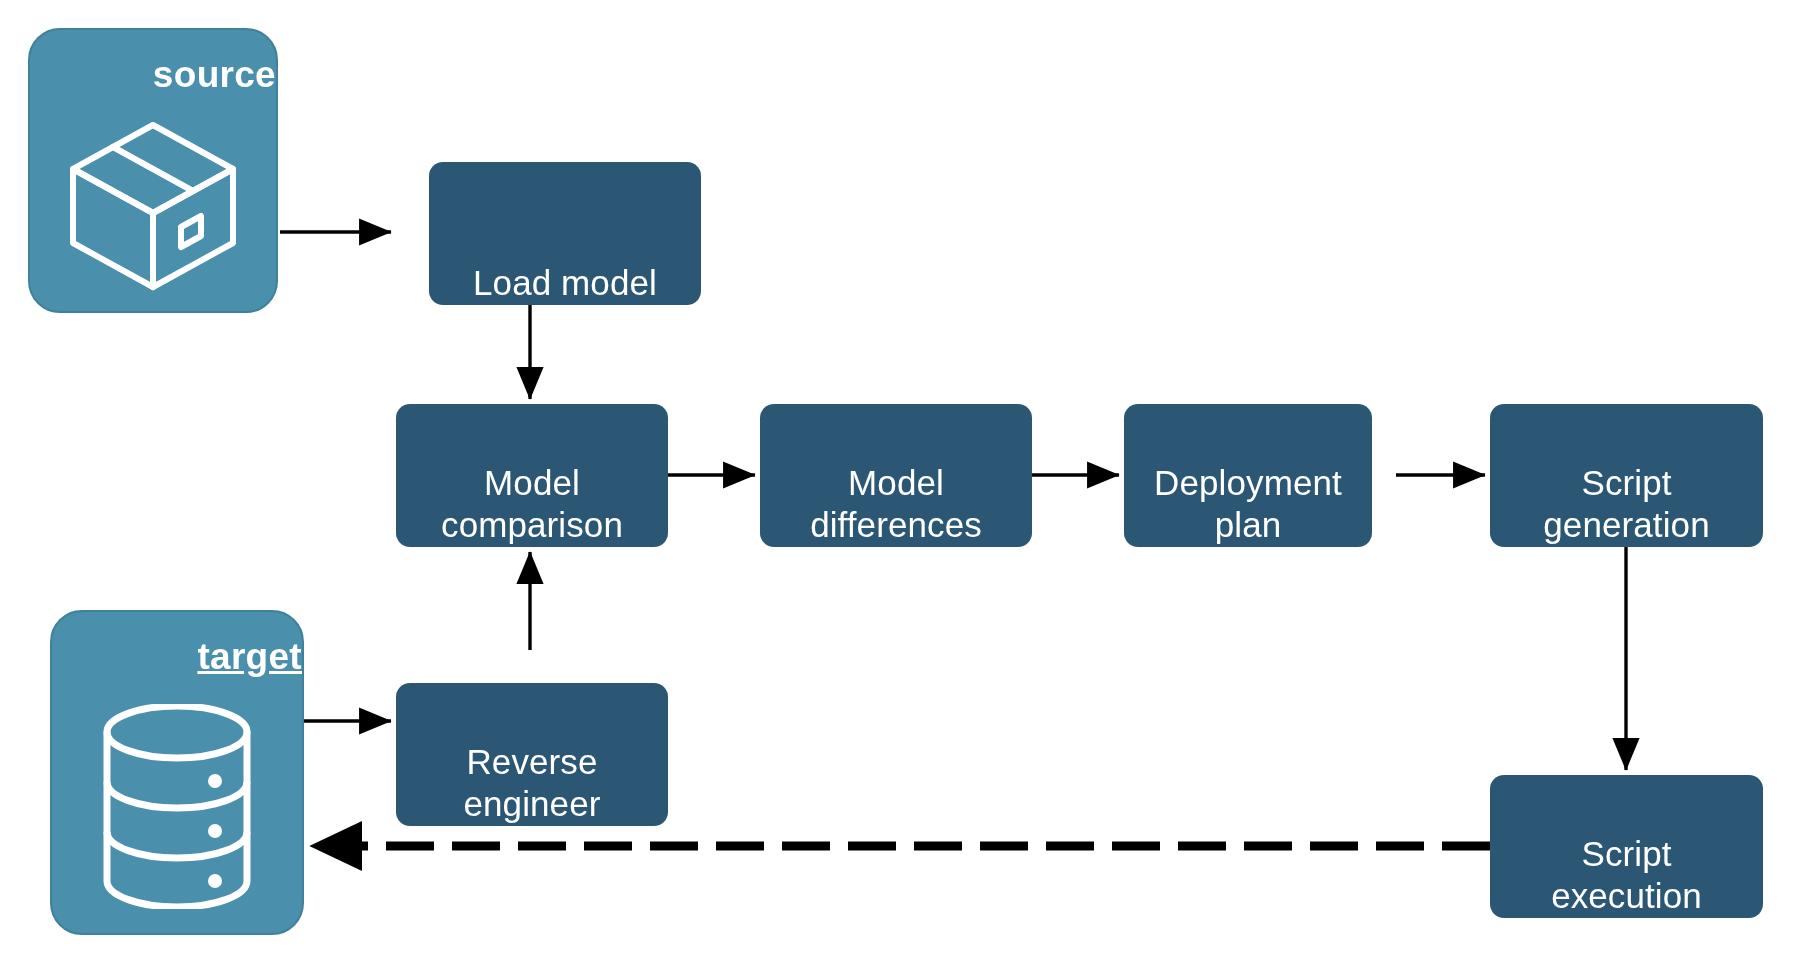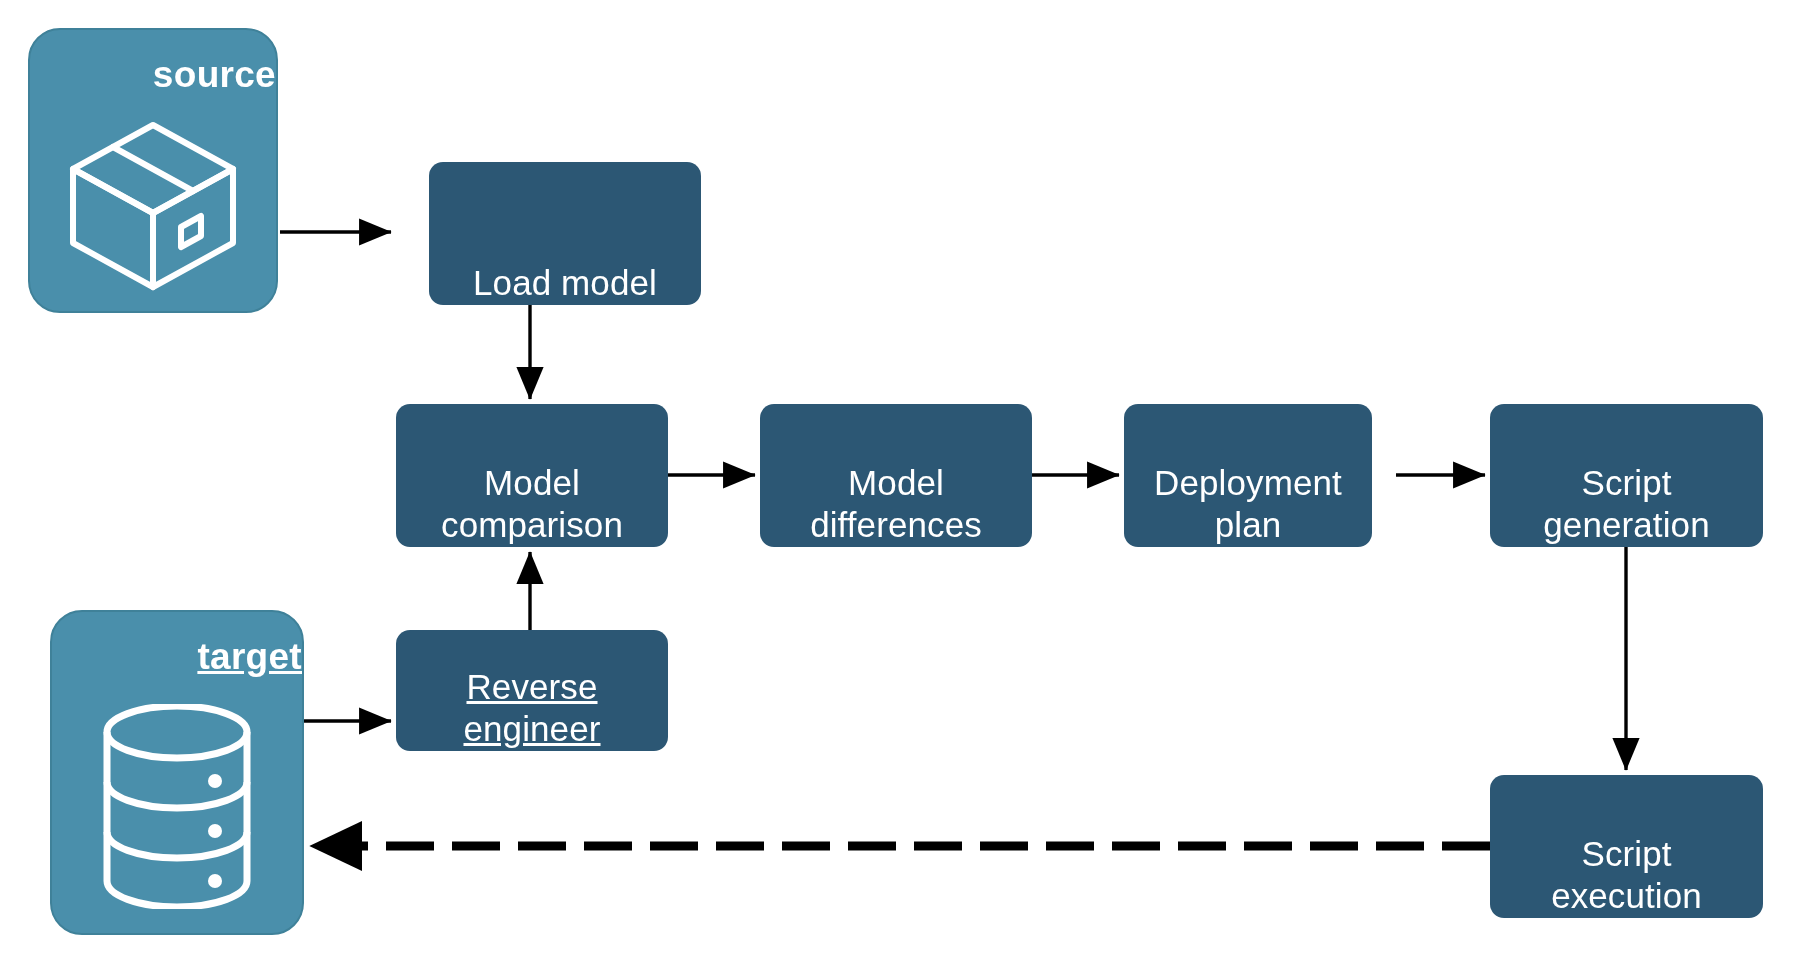--- a/index.html
+++ b/index.html
@@ -179,18 +179,18 @@
   <div class="node process" style="left:1490px; top:404px; width:273px; height:143px;">
     <span class="node-label">Script
 generation</span>
   </div>
 
   <div class="node process" style="left:1490px; top:775px; width:273px; height:143px;">
     <span class="node-label">Script
 execution</span>
   </div>
 
-  <div class="node process" style="left:396px; top:630px; width:272px; height:121px;text-decoration:underline;">
+  <div class="node process" style="left:396px; top:683px; width:272px; height:143px;">
     <span class="node-label">Reverse
 engineer</span>
   </div>
 
 </div>
 
 </body></html>

